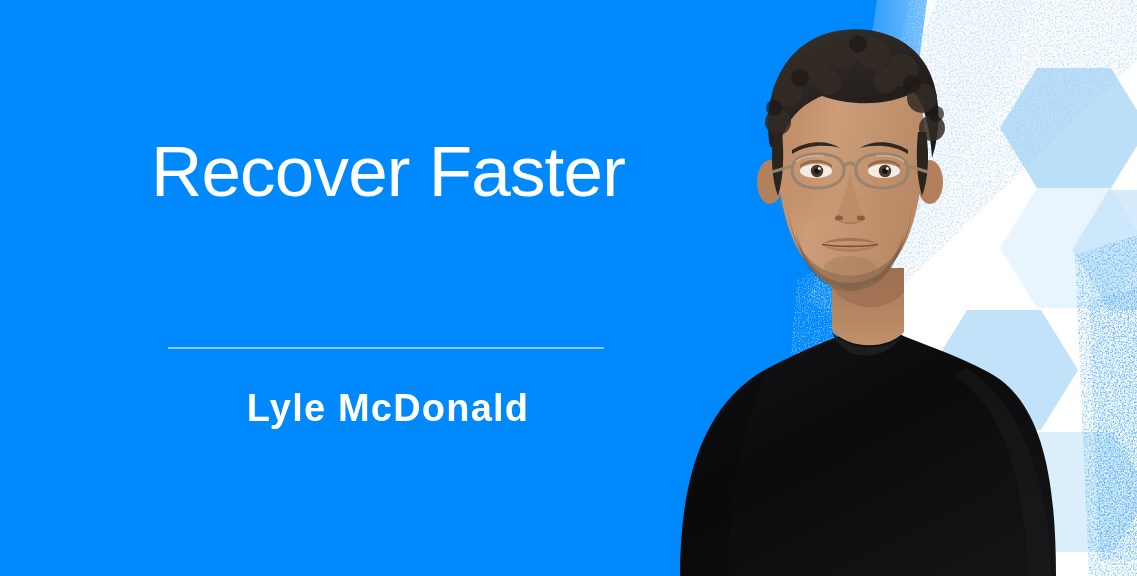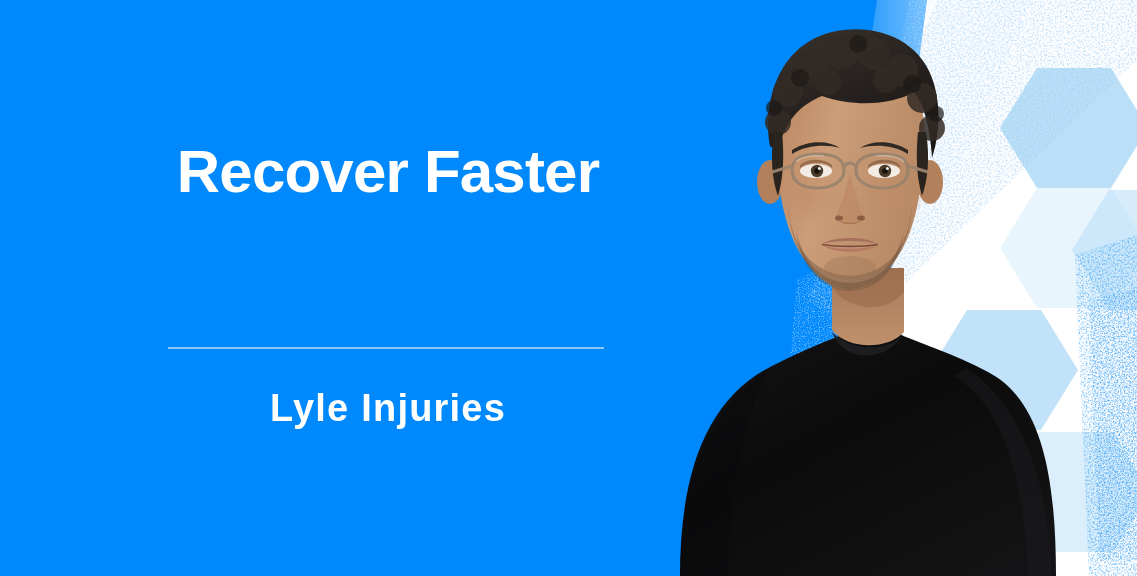--- a/index.html
+++ b/index.html
@@ -40,22 +40,22 @@
     position:absolute;
     left:0; top:0;
     width:776px; height:576px;
   }
   .headline {
     position:absolute;
     left:0; top:126px;
     width:776px;
     text-align:center;
     color:#ffffff;
-    font-size:60px;
-    font-weight:bold;
+    font-size:71px;
+    font-weight:normal;
     line-height:91px;
     letter-spacing:-0.8px;
     white-space:nowrap;
   }
   .headline .ln { display:block; }
   .divider {
     position:absolute;
     left:168px; top:347px;
     width:436px; height:2px;
     background:#93c9f6;
@@ -307,16 +307,16 @@
         <ellipse cx="214" cy="268" rx="26" ry="12" fill="#9c7253" opacity="0.35"></ellipse>
       </g>
     </svg>
   </div>
 
   <div class="text-block">
     <div class="headline">
       <span class="ln">Recover Faster</span>
     </div>
     <div class="divider"></div>
-    <div class="byline">Lyle Injuries</div>
+    <div class="byline">Lyle McDonald</div>
   </div>
 
 </div>
 
 </body></html>

